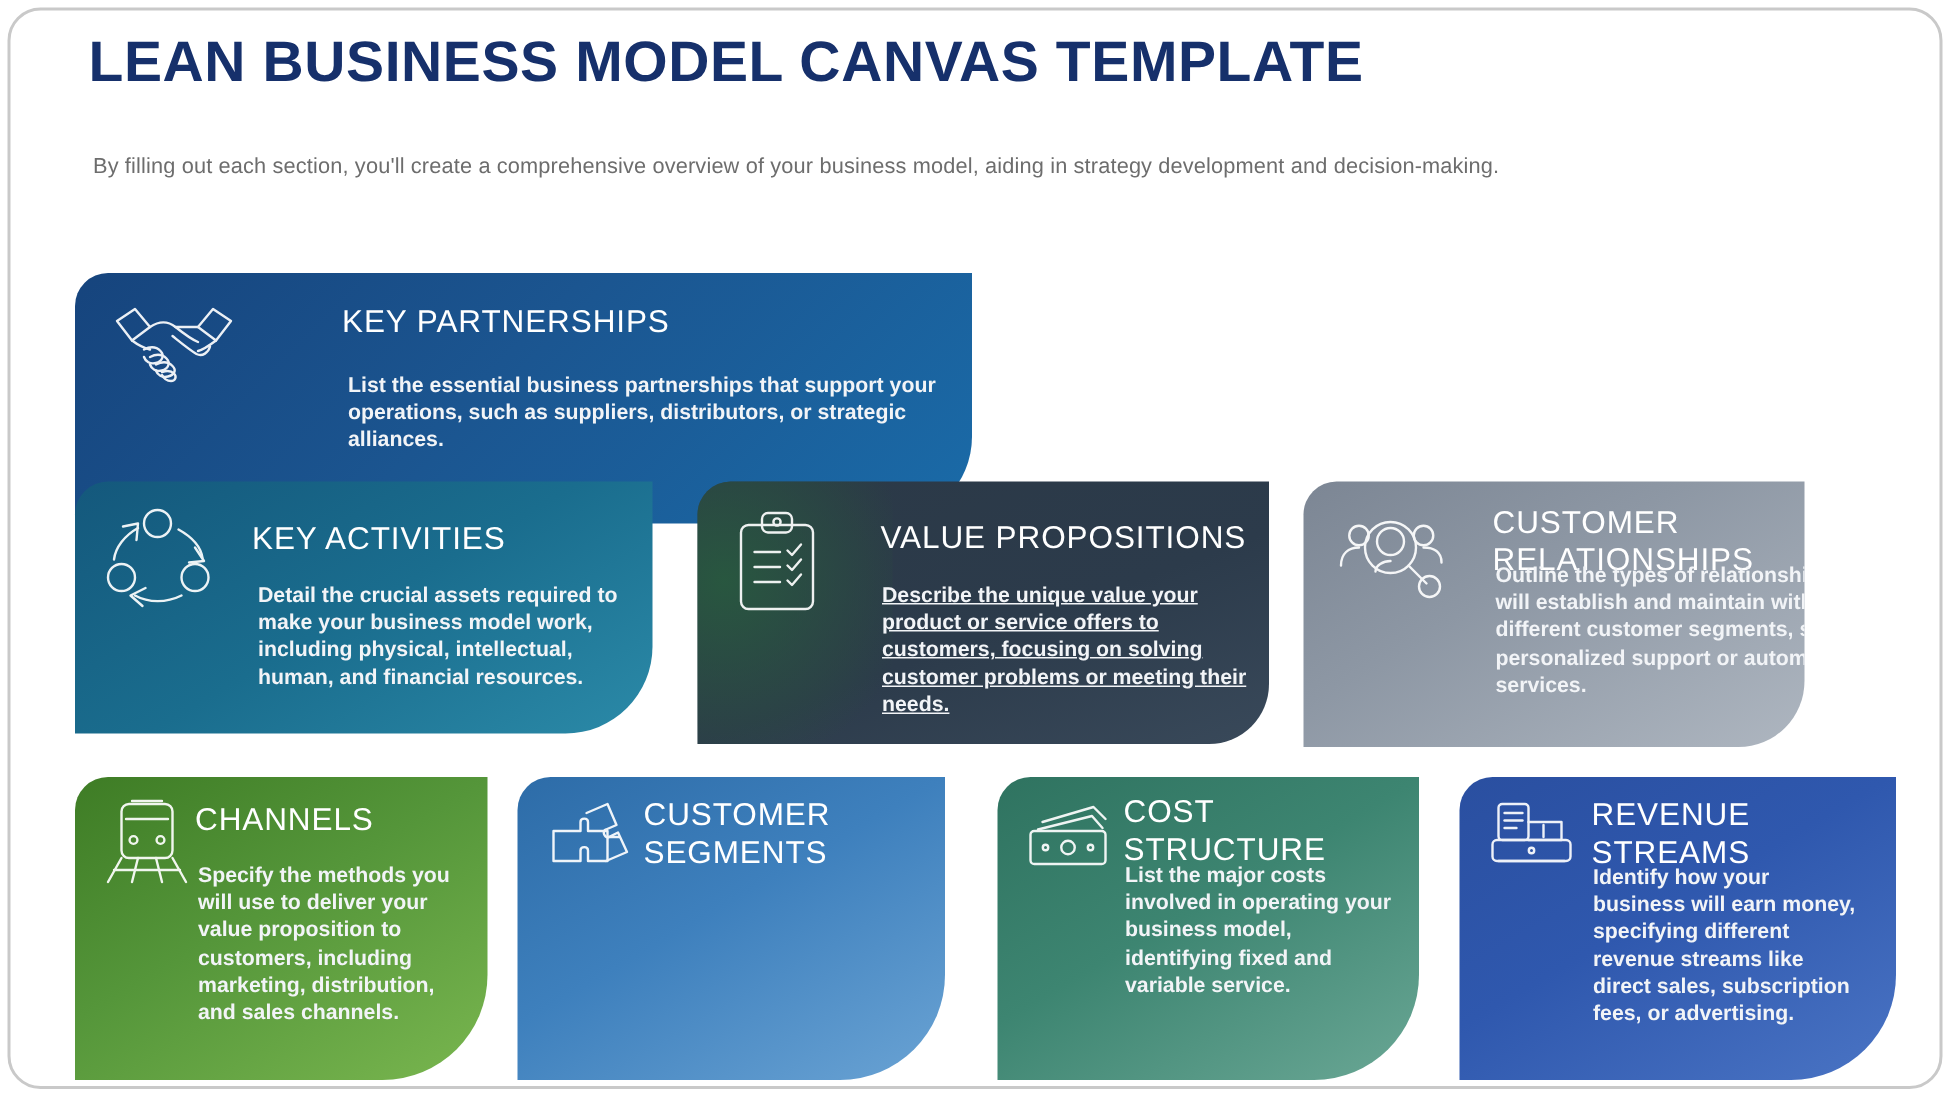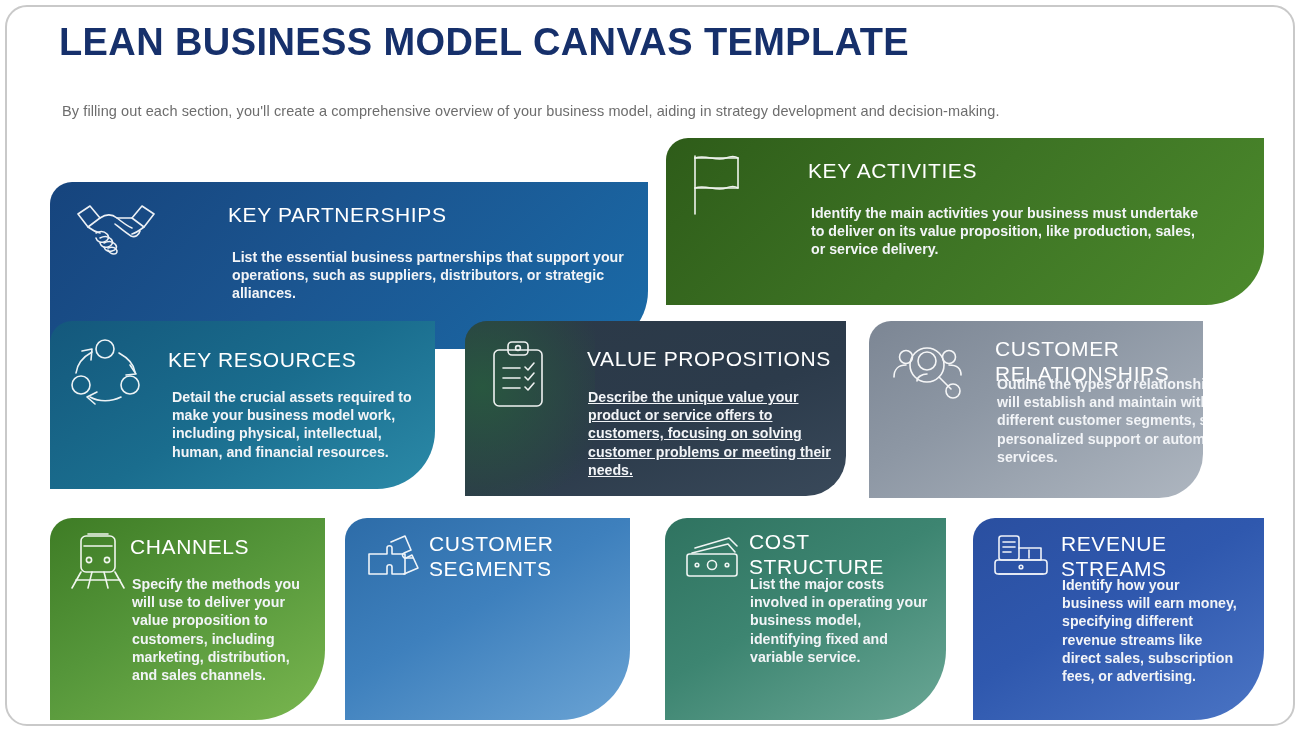--- a/index.html
+++ b/index.html
@@ -154,44 +154,34 @@
       <path d="M30 38 C34 36, 38 36, 41 39 C44 42, 42 46, 38 47 C34 48, 31 46, 30 43"></path>
       <path d="M34 43 C38 41, 42 41, 45 44 C48 47, 46 50, 42 51 C38 52, 35 50, 34 47"></path>
       <path d="M38 48 C41 47, 44 47, 46 49 C48 51, 47 54, 44 54 C41 54, 39 52, 38 50"></path>
       <path d="M45 24 C50 28, 56 33, 61 36 C65 38, 69 35, 70 31"></path>
       <path d="M74 27 C70 30, 66 33, 62 34"></path>
     </svg>
     <div class="card-title" style="left:178px; top:21px;">KEY PARTNERSHIPS</div>
     <div class="card-desc" style="left:182px; top:66px; width:412px;">List the essential business partnerships that support your operations, such as suppliers, distributors, or strategic alliances.</div>
   </div>
 
-  <div class="card shape-leaf" id="card-key-activities">
-    <svg class="card-icon" style="left:20px; top:14px; width:70px; height:66px;" viewBox="0 0 70 66">
-      <path d="M9 4 L9 62"></path>
-      <path d="M9 6 L52 6 L52 36 L9 36"></path>
-      <path d="M9 6 C20 2, 30 10, 40 6 C45 4, 49 4, 52 6"></path>
-      <path d="M9 36 C20 32, 30 40, 40 36 C45 34, 49 34, 52 36"></path>
-    </svg>
-    <div class="card-title" style="left:142px; top:21px;">KEY ACTIVITIES</div>
-    <div class="card-desc" style="left:145px; top:66px; width:400px;">Identify the main activities your business must undertake to deliver on its value proposition, like production, sales, or service delivery.</div>
-  </div>
 
   <div class="card shape-leaf" id="card-key-resources">
     <svg class="card-icon" style="left:14px; top:14px; width:86px; height:76px;" viewBox="0 0 86 76">
       <circle cx="41" cy="14" r="9"></circle>
       <circle cx="66" cy="50" r="9"></circle>
       <circle cx="17" cy="50" r="9"></circle>
       <path d="M55 18 C64 23, 70 30, 71 37"></path>
       <path d="M66 30 L72 39 L62 40"></path>
       <path d="M57 62 C47 67, 35 67, 26 62"></path>
       <path d="M33 57 L23 62 L31 69"></path>
       <path d="M12 38 C13 30, 19 22, 28 17"></path>
       <path d="M18 16 L28 14 L27 25"></path>
     </svg>
-    <div class="card-title" style="left:118px; top:27px;">KEY RESOURCES</div>
+    <div class="card-title" style="left:118px; top:27px;">KEY ACTIVITIES</div>
     <div class="card-desc" style="left:122px; top:67px; width:250px;">Detail the crucial assets required to make your business model work, including physical, intellectual, human, and financial resources.</div>
   </div>
 
   <div class="card" id="card-value-propositions">
     <div class="vp-blob" style="left:-30px; top:-10px; width:160px; height:190px;"></div>
     <svg class="card-icon" style="left:22px; top:18px; width:62px; height:72px;" viewBox="0 0 62 72">
       <rect x="7" y="11" width="48" height="56" rx="5"></rect>
       <rect x="21" y="3" width="20" height="13" rx="4"></rect>
       <circle cx="31" cy="9" r="2.4"></circle>
       <path d="M16 29 L33 29"></path>

